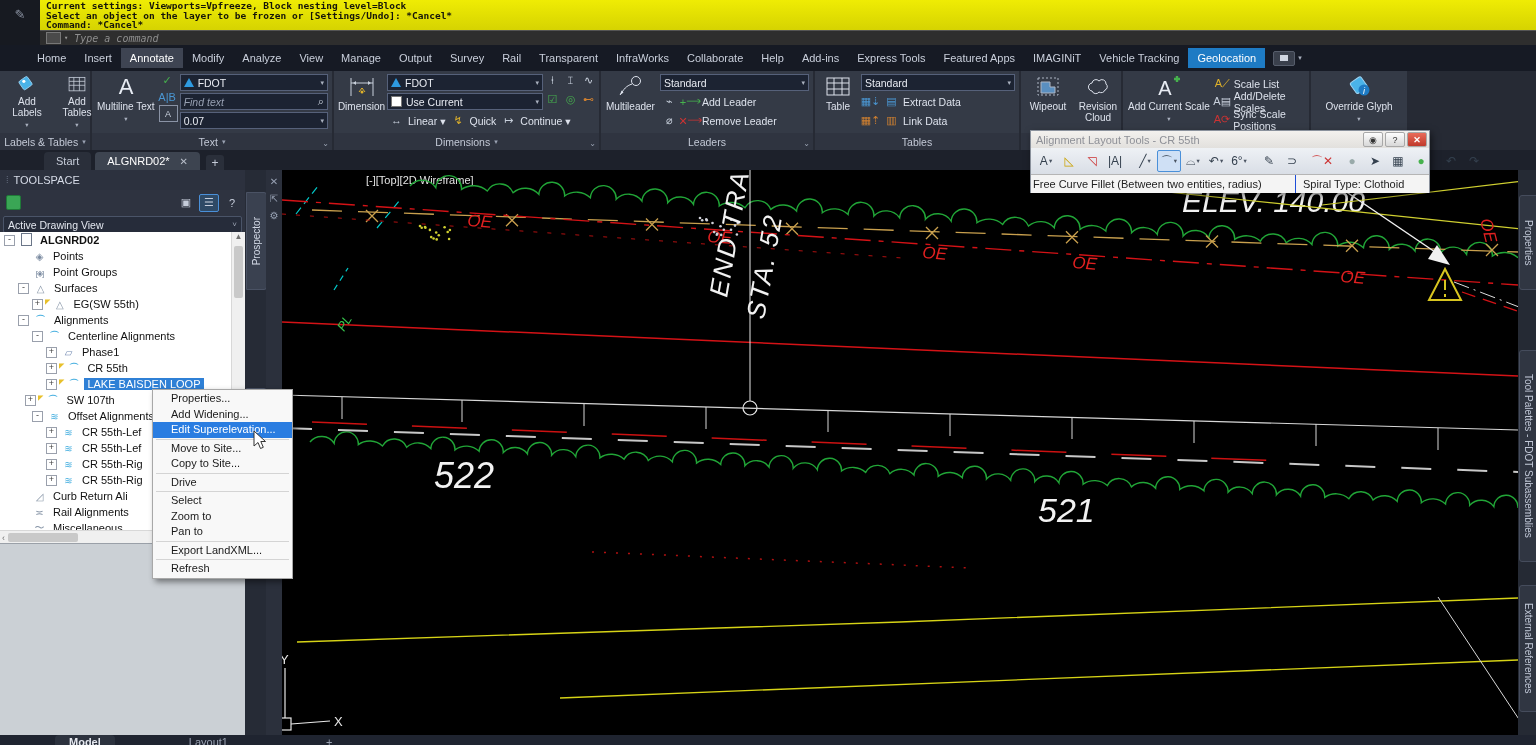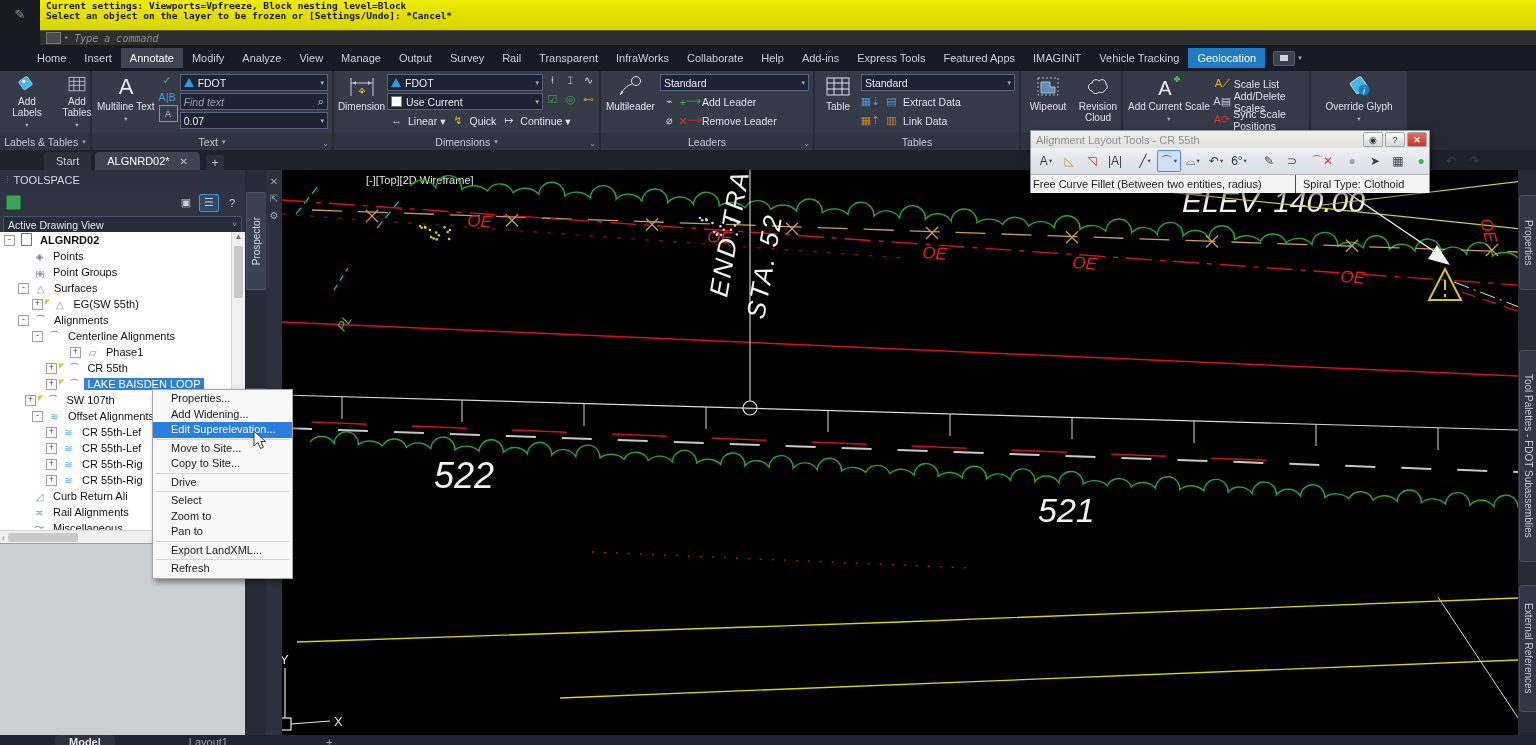--- a/index.html
+++ b/index.html
@@ -155,20 +155,21 @@
   
   #cursor{left:253px;top:430px;z-index:40}
 </style>
 </head>
 <body>
 
 <div class="abs" id="cmd-left"><span>✎</span></div>
 <div class="abs" id="cmd-yellow">
   <div>Current settings: Viewports=Vpfreeze, Block nesting level=Block</div>
   <div>Select an object on the layer to be frozen or [Settings/Undo]: *Cancel*</div>
+  <div>Command: *Cancel*</div>
 </div>
 <div class="abs" id="cmd-input">
   <span class="cicon"></span>
   <span class="caret">▾</span>
   <span class="ph">Type a command</span>
 </div>
 
 <div class="abs" id="ribbon-tabs">
   <span style="width:28px"></span>
   <span class="rtab">Home</span>
@@ -498,21 +499,21 @@
     <div class="trow" style="padding-left:18px">
         <span class="exp minus"></span>
         <span class="ticon i-align"></span>
         <span class="tlabel">Alignments</span>
       </div>
     <div class="trow" style="padding-left:32px">
         <span class="exp minus"></span>
         <span class="ticon i-align"></span>
         <span class="tlabel">Centerline Alignments</span>
       </div>
-    <div class="trow" style="padding-left:70px">
+    <div class="trow" style="padding-left:46px">
         <span class="exp plus"></span>
         <span class="ticon i-folder"></span>
         <span class="tlabel">Phase1</span>
       </div>
     <div class="trow" style="padding-left:46px">
         <span class="exp plus"></span>
         <span class="flag"></span>
         <span class="ticon i-align"></span>
         <span class="tlabel">CR 55th</span>
       </div>

